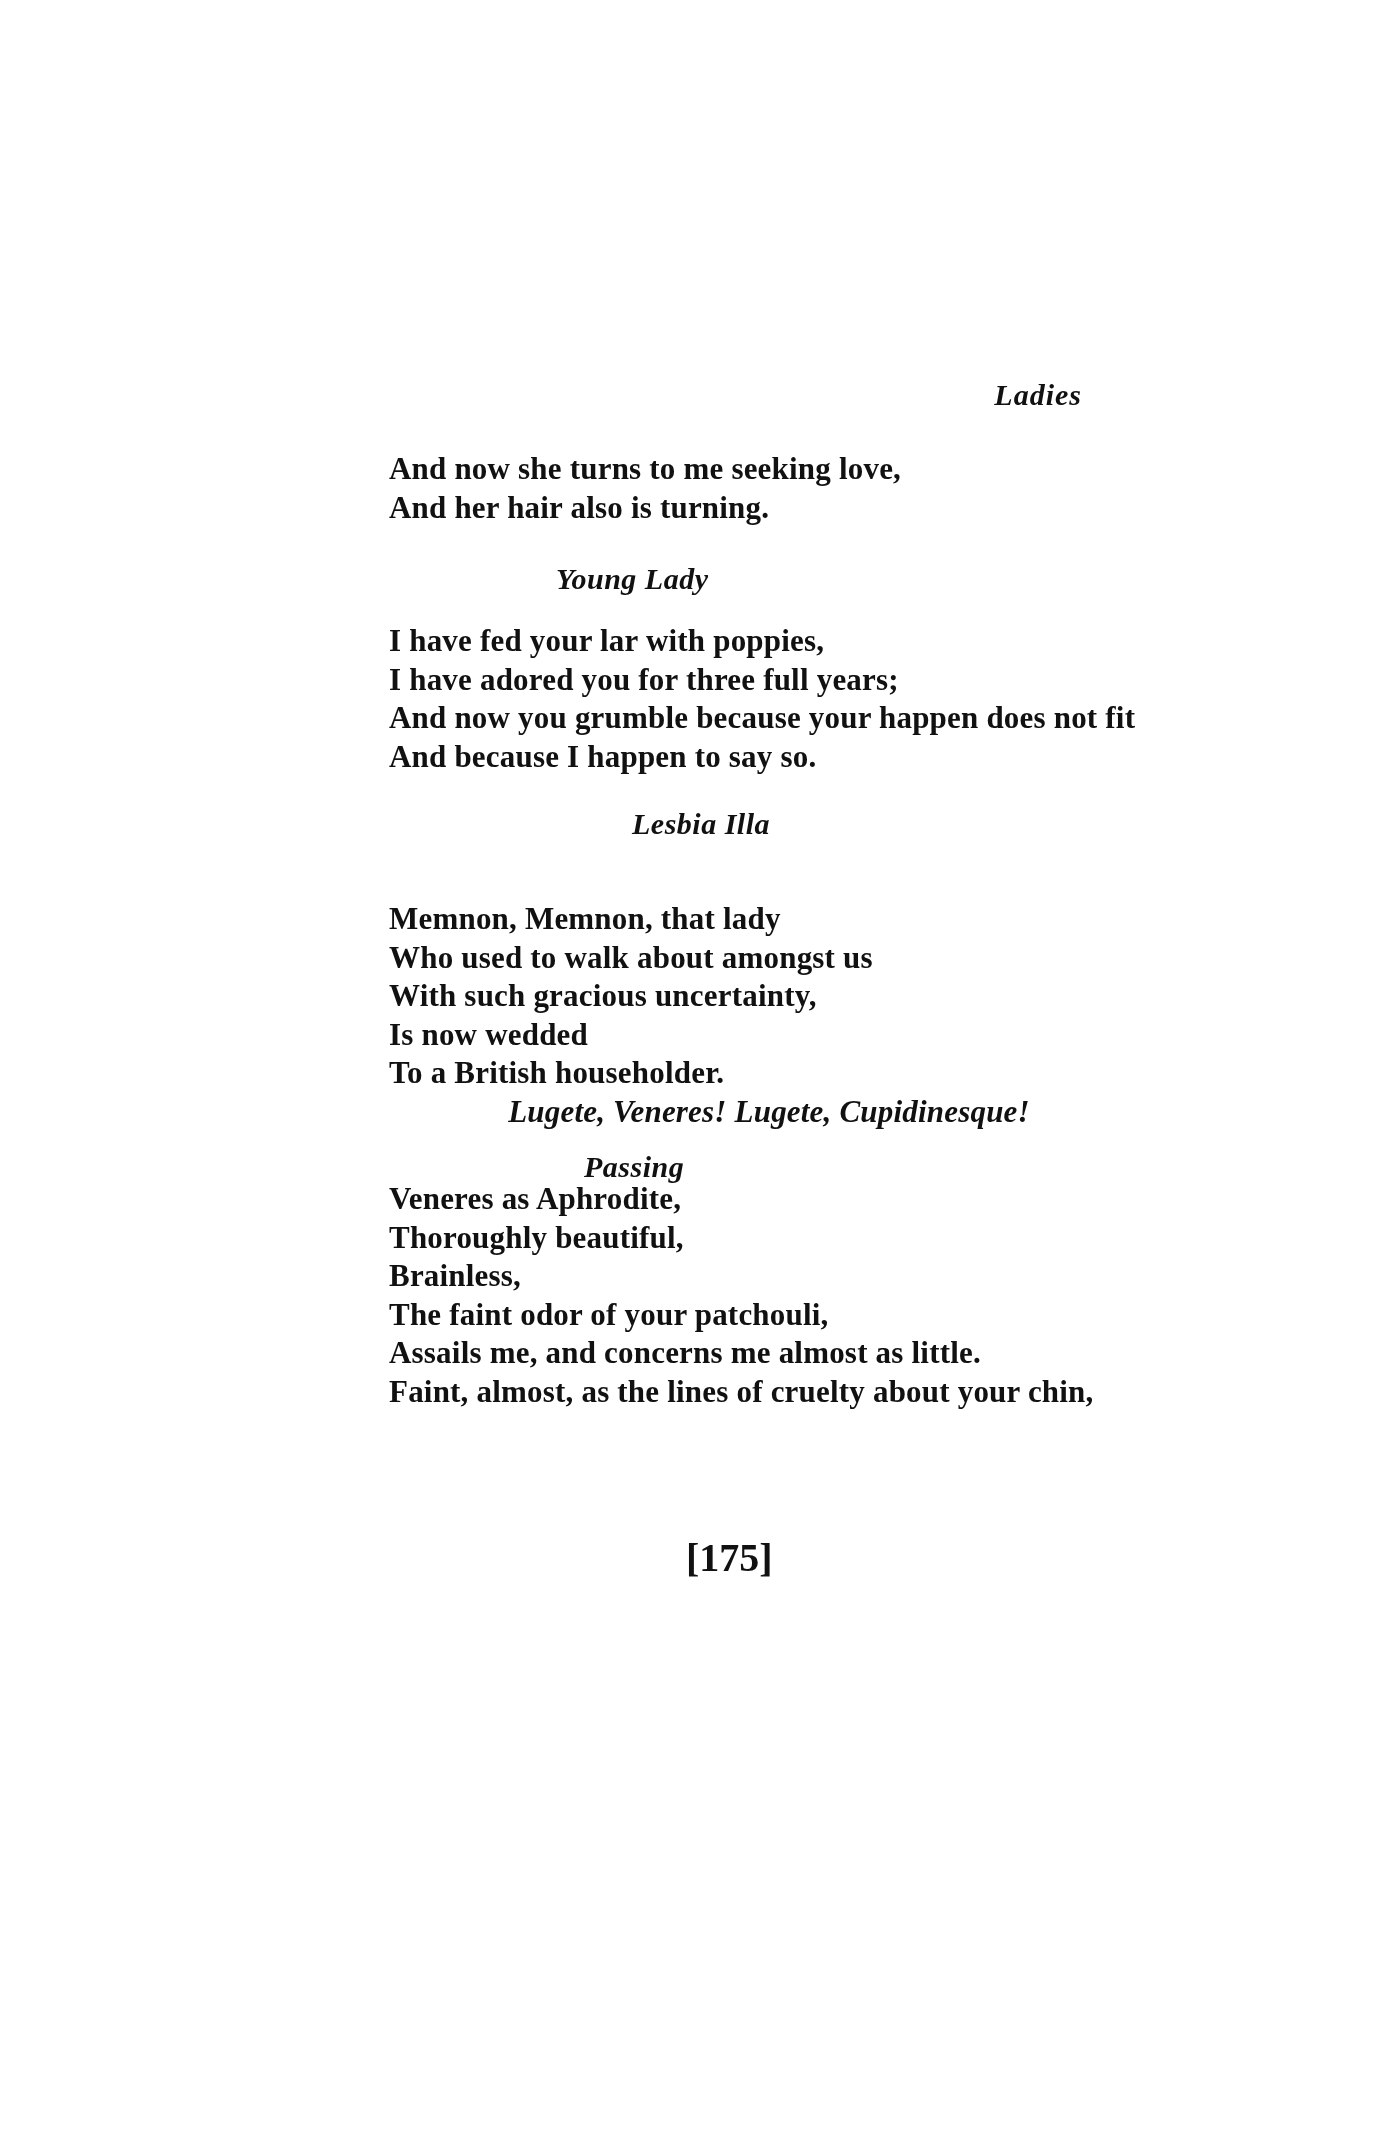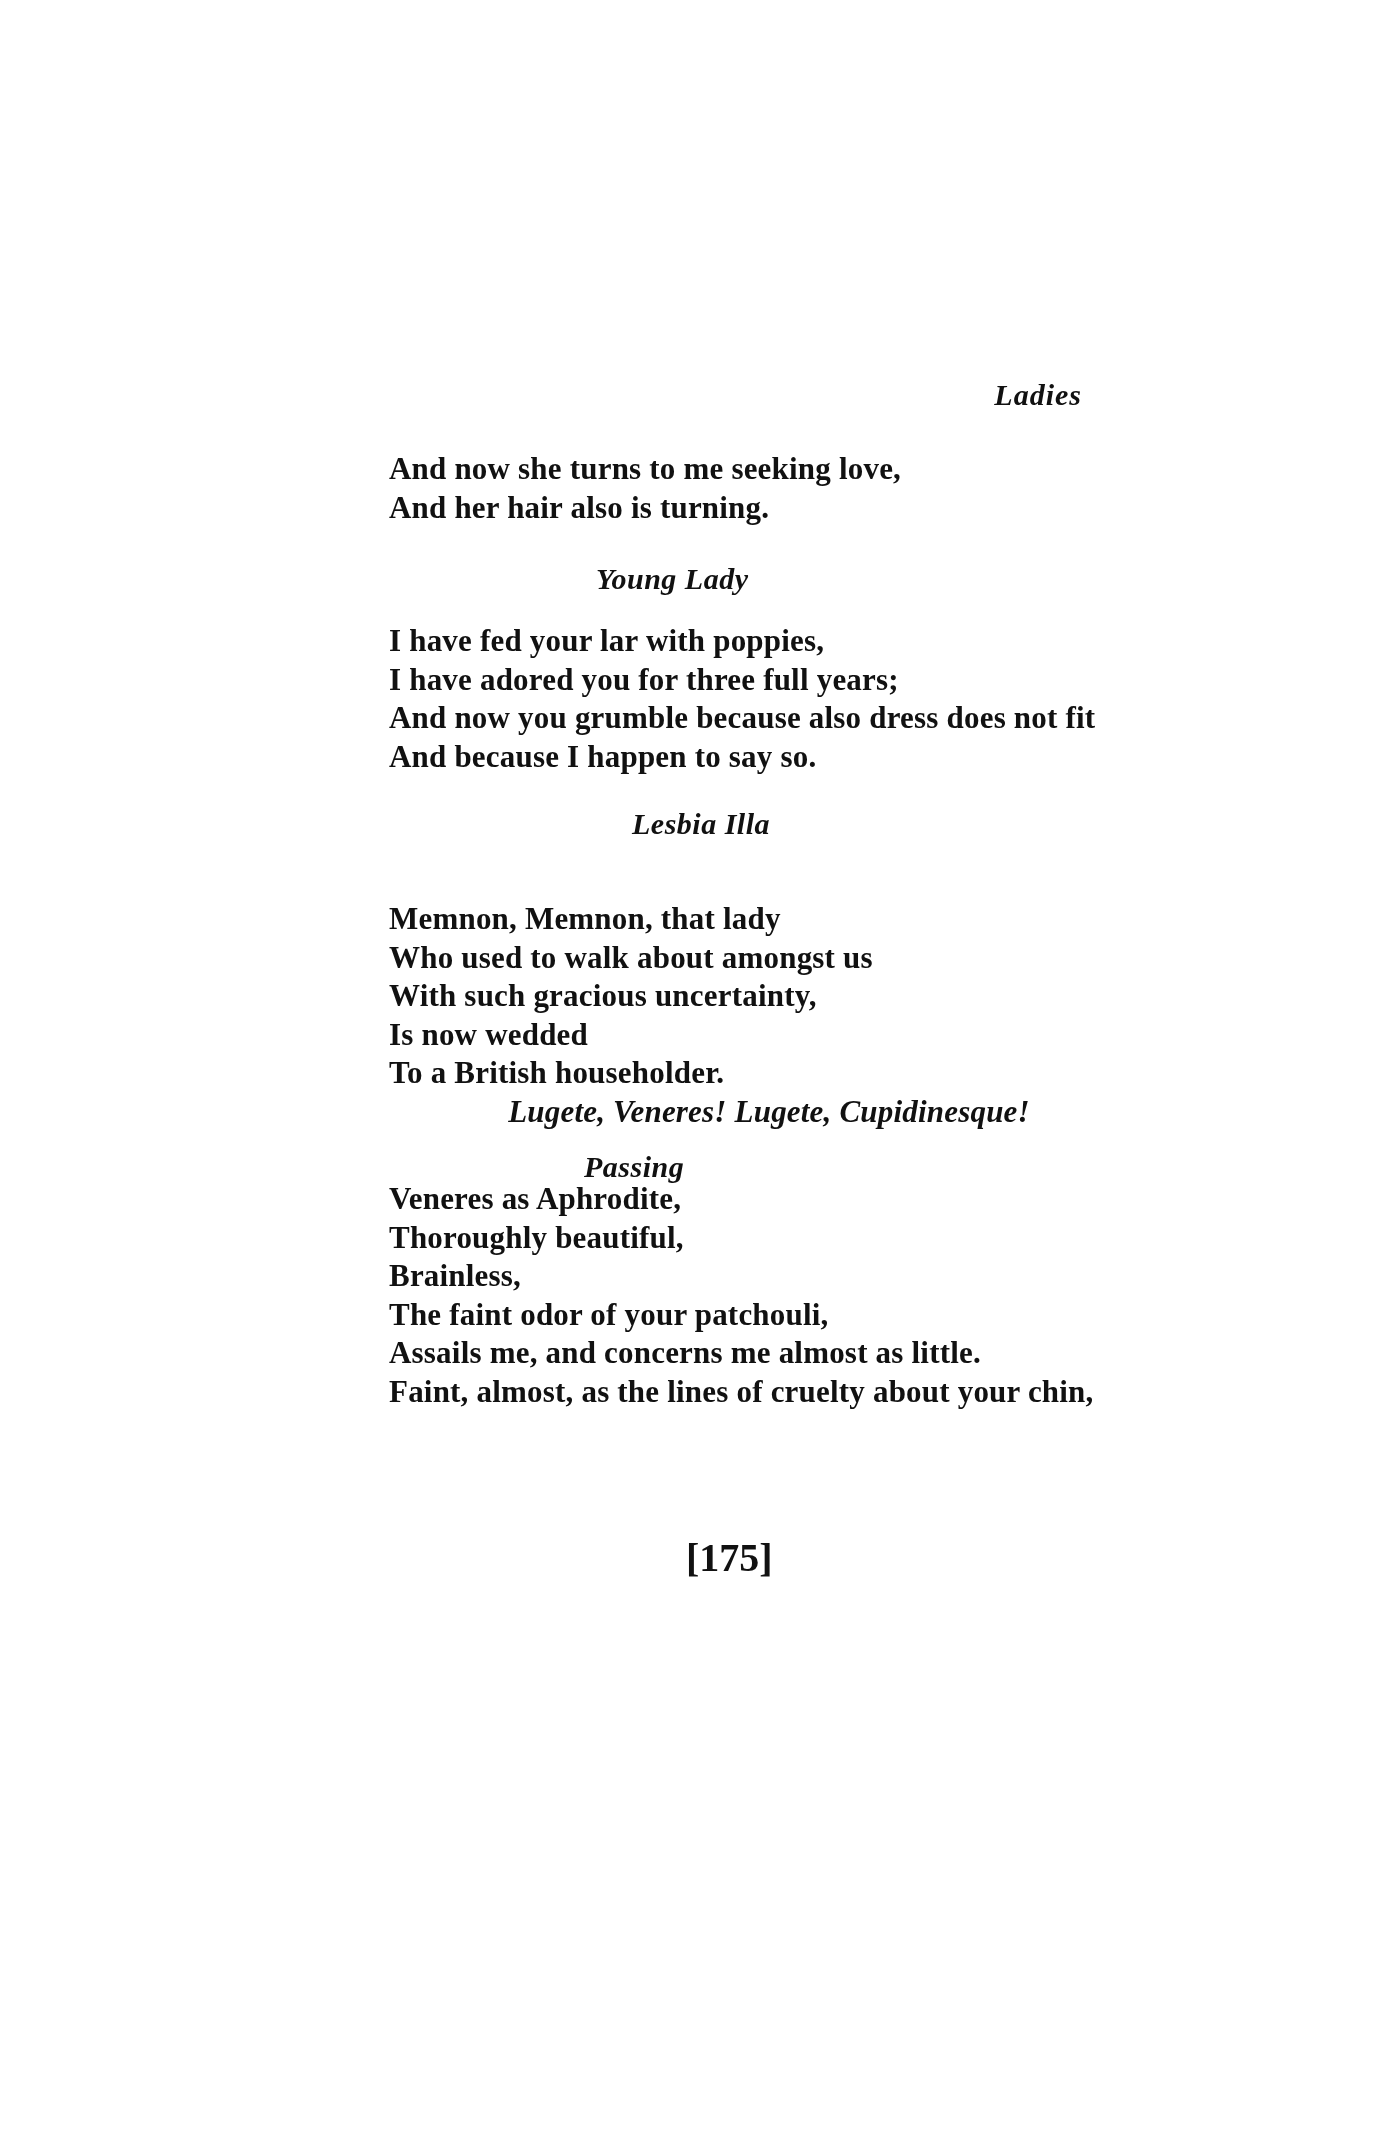--- a/index.html
+++ b/index.html
@@ -67,25 +67,25 @@
 
 <div class="page">
 
   <div class="running-head">Ladies</div>
 
   <div class="block" style="top:450px;">
     <div class="line">And now she turns to me seeking love,</div>
     <div class="line">And her hair also is turning.</div>
   </div>
 
-  <div class="poem-title" style="top:562px; left:596px;">Young Lady</div>
+  <div class="poem-title" style="top:562px; left:556px;">Young Lady</div>
   <div class="block" style="top:622px;">
     <div class="line">I have fed your lar with poppies,</div>
     <div class="line">I have adored you for three full years;</div>
-    <div class="line">And now you grumble because also dress does not fit</div>
+    <div class="line">And now you grumble because your happen does not fit</div>
     <div class="line">And because I happen to say so.</div>
   </div>
 
   <div class="poem-title" style="top:807px; left:632px;">Lesbia Illa</div>
   <div class="block" style="top:900px;">
     <div class="line">Memnon, Memnon, that lady</div>
     <div class="line">Who used to walk about amongst us</div>
     <div class="line">With such gracious uncertainty,</div>
     <div class="line">Is now wedded</div>
     <div class="line">To a British householder.</div>

